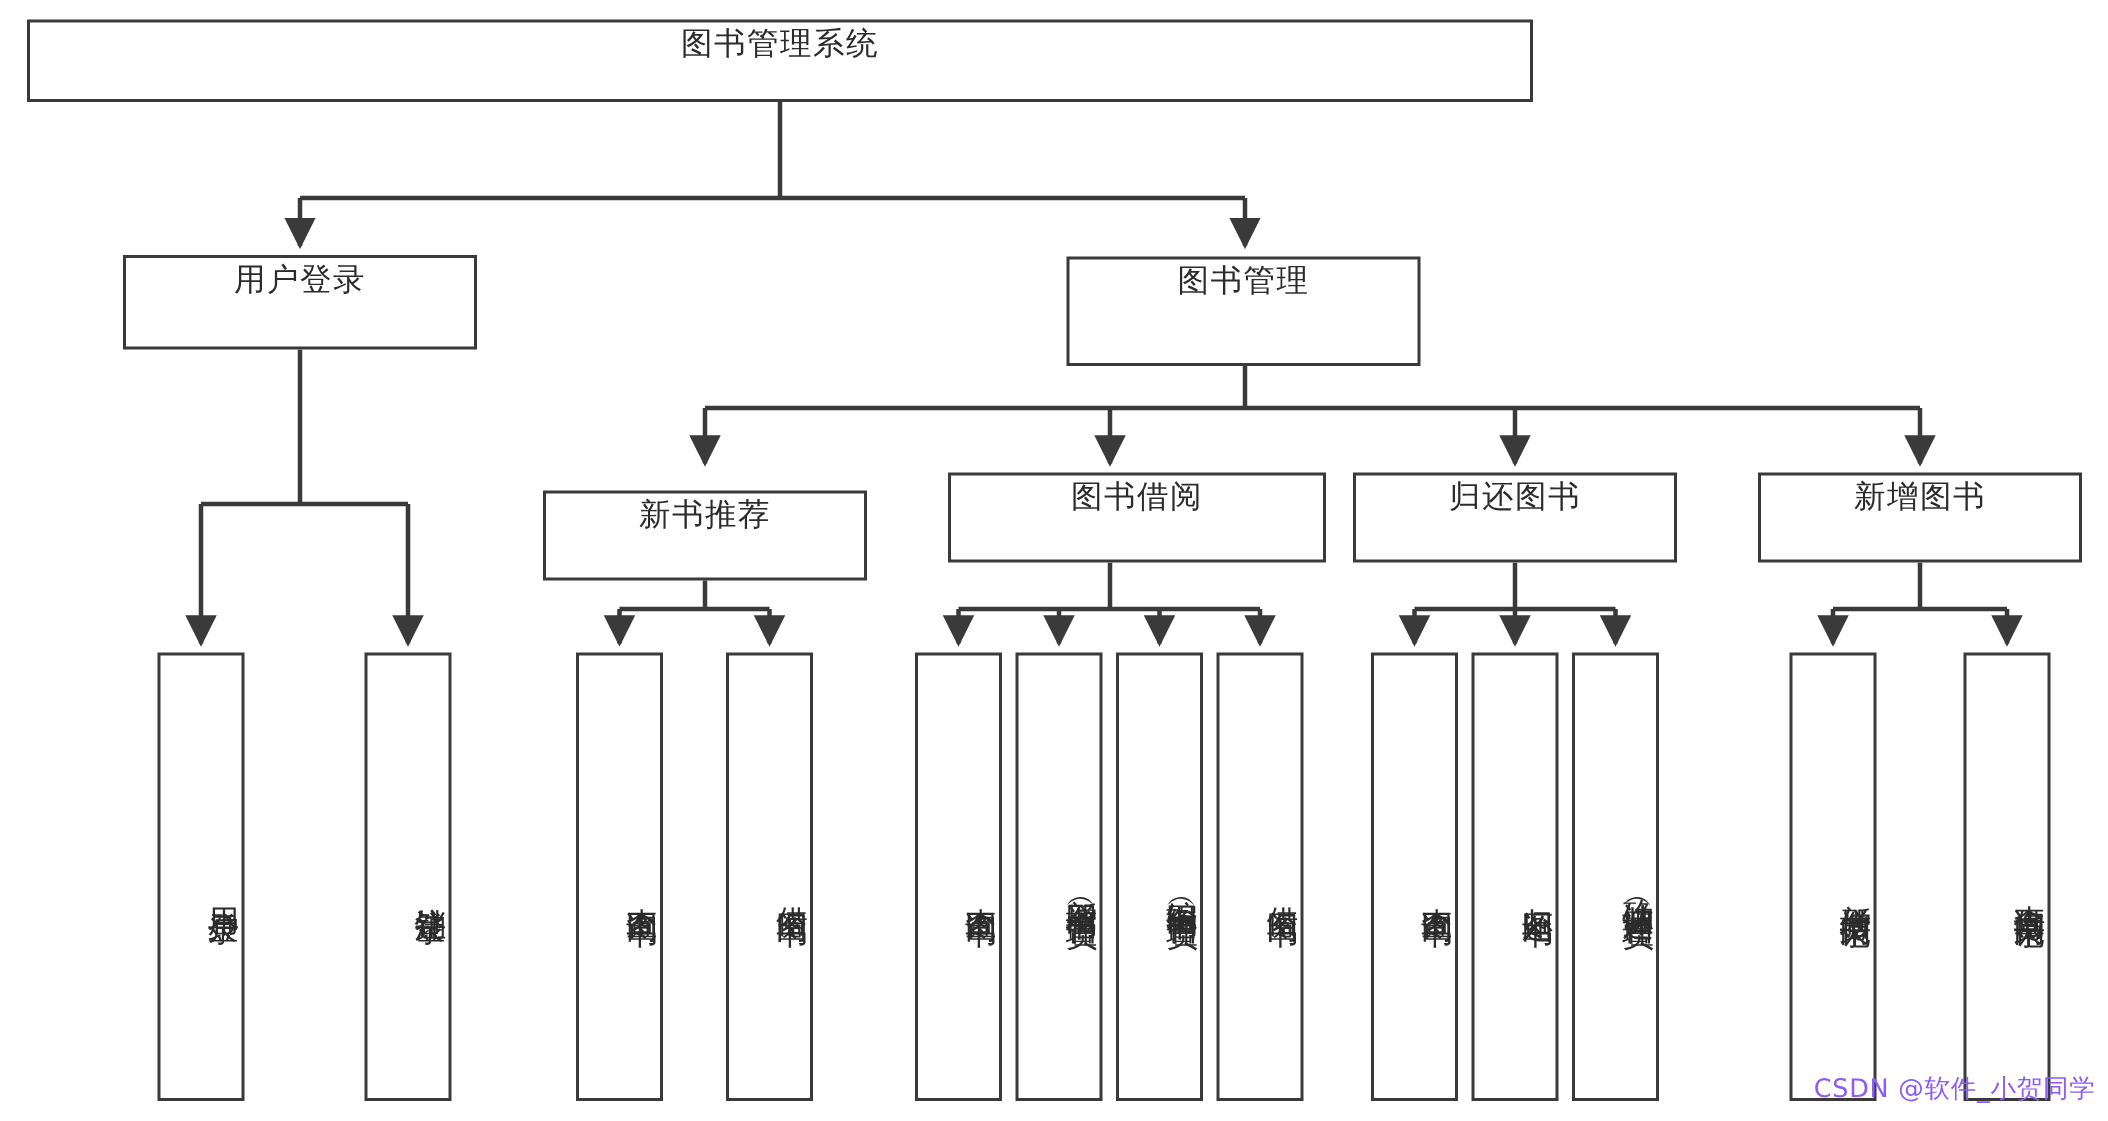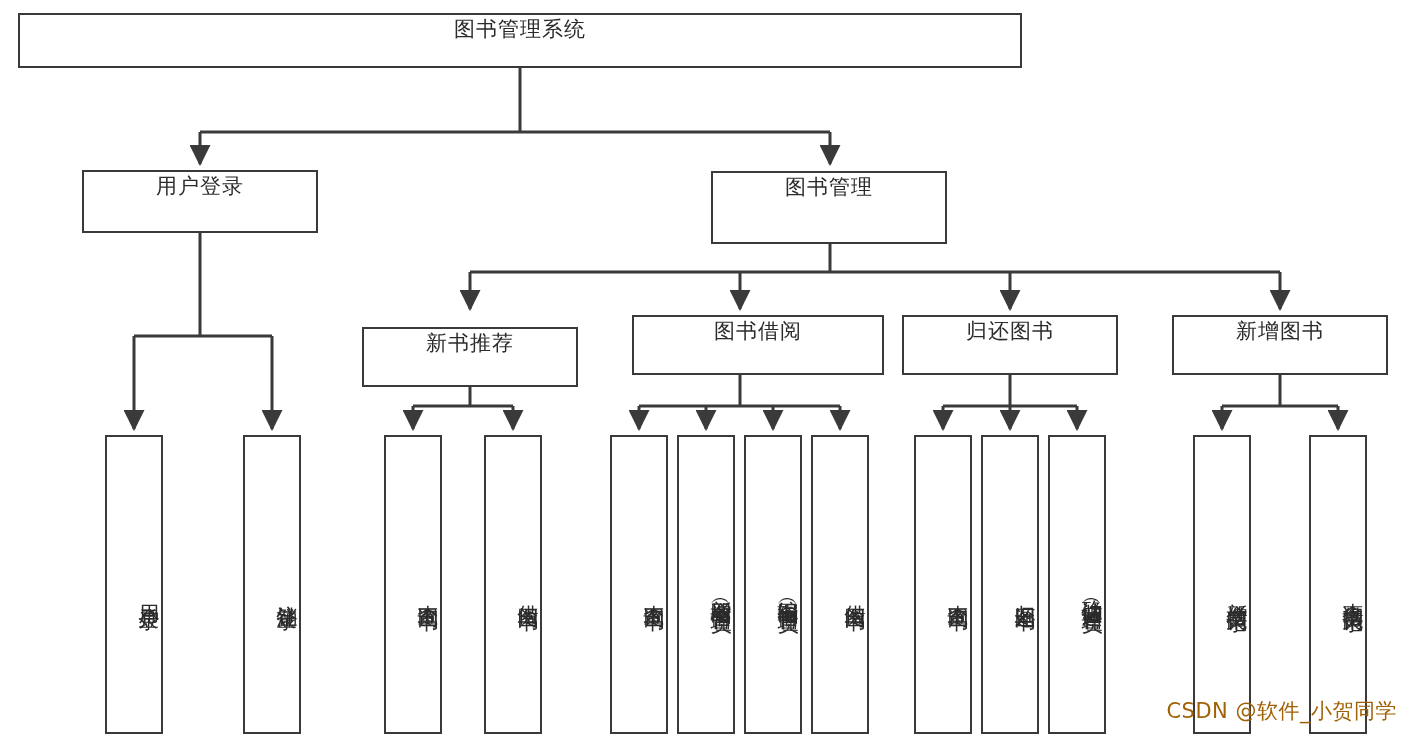--- a/index.html
+++ b/index.html
@@ -54,23 +54,23 @@
     text-orientation: upright;
     display: block;
     white-space: nowrap;
   }
   .label {
     white-space: nowrap;
   }
   #watermark {
     position: absolute;
     right: 8px;
-    bottom: 22px;
-    font-size: 21px;
-    color: #a16207;
+    bottom: 10px;
+    font-size: 17px;
+    color: #8b5cf6;
     white-space: nowrap;
     letter-spacing: 0.5px;
   }
 </style>
 </head>
 <body>
 
 <div id="canvas">
 
   <svg id="wires" viewBox="0 0 1405 747">

